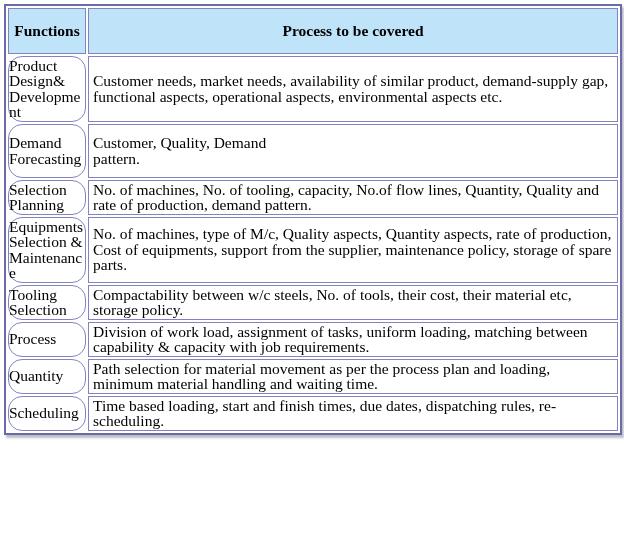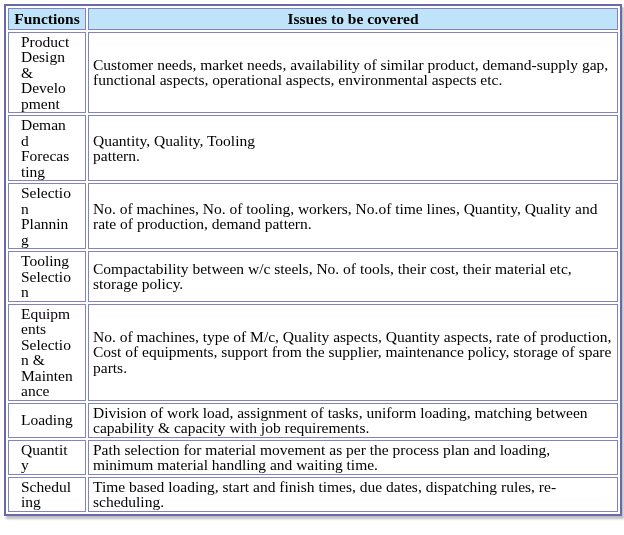--- a/index.html
+++ b/index.html
@@ -26,73 +26,74 @@
     border: 1px solid #8383bf;
     font-size: 15.5px;
     line-height: 15.5px;
     vertical-align: middle;
     background: #ffffff;
   }
   .doc-table th {
     background: #bfe4f9;
     font-weight: bold;
     text-align: center;
-    padding: 2px 2px;
+    padding: 14px 2px;
   }
   col.c-fn { width: 78px; }
   col.c-is { width: 530px; }
   td.fn {
-    padding: 1px 12px;
+    padding: 1px 0;
     overflow-wrap: break-word;
     word-wrap: break-word;
+    border-radius: 14px;
   }
   td.is {
     padding: 1px 4px;
     white-space: pre-line;
   }
   tr.tall td { height: 50px; }
 </style>
 </head>
 <body>
 
 <table class="doc-table">
   <colgroup>
     <col class="c-fn">
     <col class="c-is">
   </colgroup>
   <thead>
     <tr>
       <th>Functions</th>
-      <th>Issues to be covered</th>
+      <th>Process to be covered</th>
     </tr>
   </thead>
   <tbody>
     <tr>
       <td class="fn">Product Design&amp; Development</td>
       <td class="is">Customer needs, market needs, availability of similar product, demand-supply gap, functional aspects, operational aspects, environmental aspects etc.</td>
     </tr>
     <tr class="tall">
       <td class="fn">Demand Forecasting</td>
-      <td class="is">Quantity, Quality, Tooling
+      <td class="is">Customer, Quality, Demand
 pattern.</td>
     </tr>
     <tr>
       <td class="fn">Selection Planning</td>
-      <td class="is">No. of machines, No. of tooling, workers, No.of time lines, Quantity, Quality and rate of production, demand pattern.</td>
+      <td class="is">No. of machines, No. of tooling, capacity, No.of flow lines, Quantity, Quality and rate of production, demand pattern.</td>
+    </tr>
+    <tr>
+      <td class="fn">Equipments Selection &amp; Maintenance</td>
+      <td class="is">No. of machines, type of M/c, Quality aspects, Quantity aspects, rate of production, Cost of equipments, support from the supplier, maintenance policy, storage of spare parts.</td>
     </tr>
     <tr>
       <td class="fn">Tooling Selection</td>
       <td class="is">Compactability between w/c steels, No. of tools, their cost, their material etc, storage policy.</td>
     </tr>
     <tr>
-      <td class="fn">Equipments Selection &amp; Maintenance</td>
-      <td class="is">No. of machines, type of M/c, Quality aspects, Quantity aspects, rate of production, Cost of equipments, support from the supplier, maintenance policy, storage of spare parts.</td>
-    </tr>
-    <tr>
-      <td class="fn">Loading</td>
+      <td class="fn">Process</td>
       <td class="is">Division of work load, assignment of tasks, uniform loading, matching between capability &amp; capacity with job requirements.</td>
     </tr>
     <tr>
       <td class="fn">Quantity</td>
       <td class="is">Path selection for material movement as per the process plan and loading, minimum material handling and waiting time.</td>
     </tr>
     <tr>
       <td class="fn">Scheduling</td>
       <td class="is">Time based loading, start and finish times, due dates, dispatching rules, re-scheduling.</td>
     </tr>

